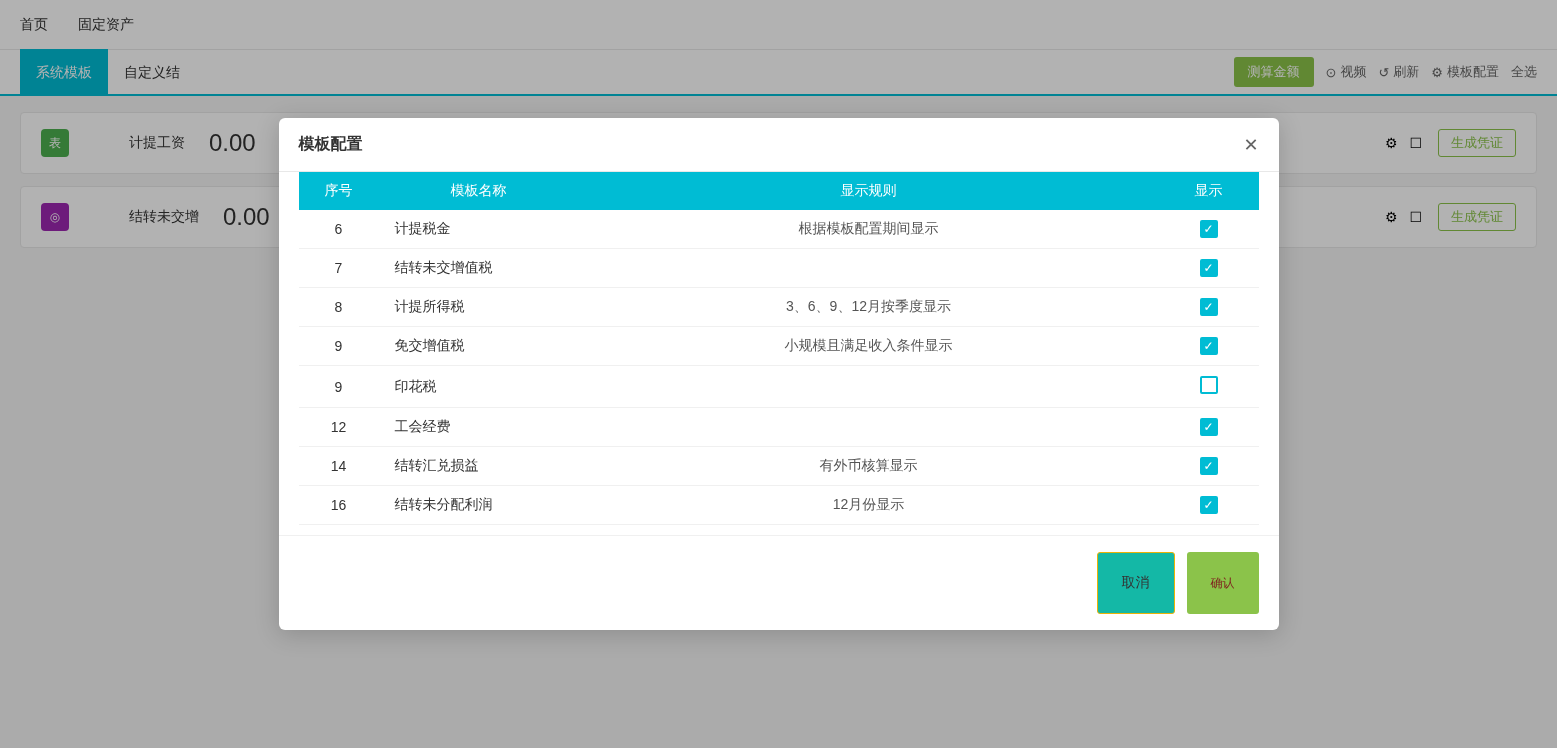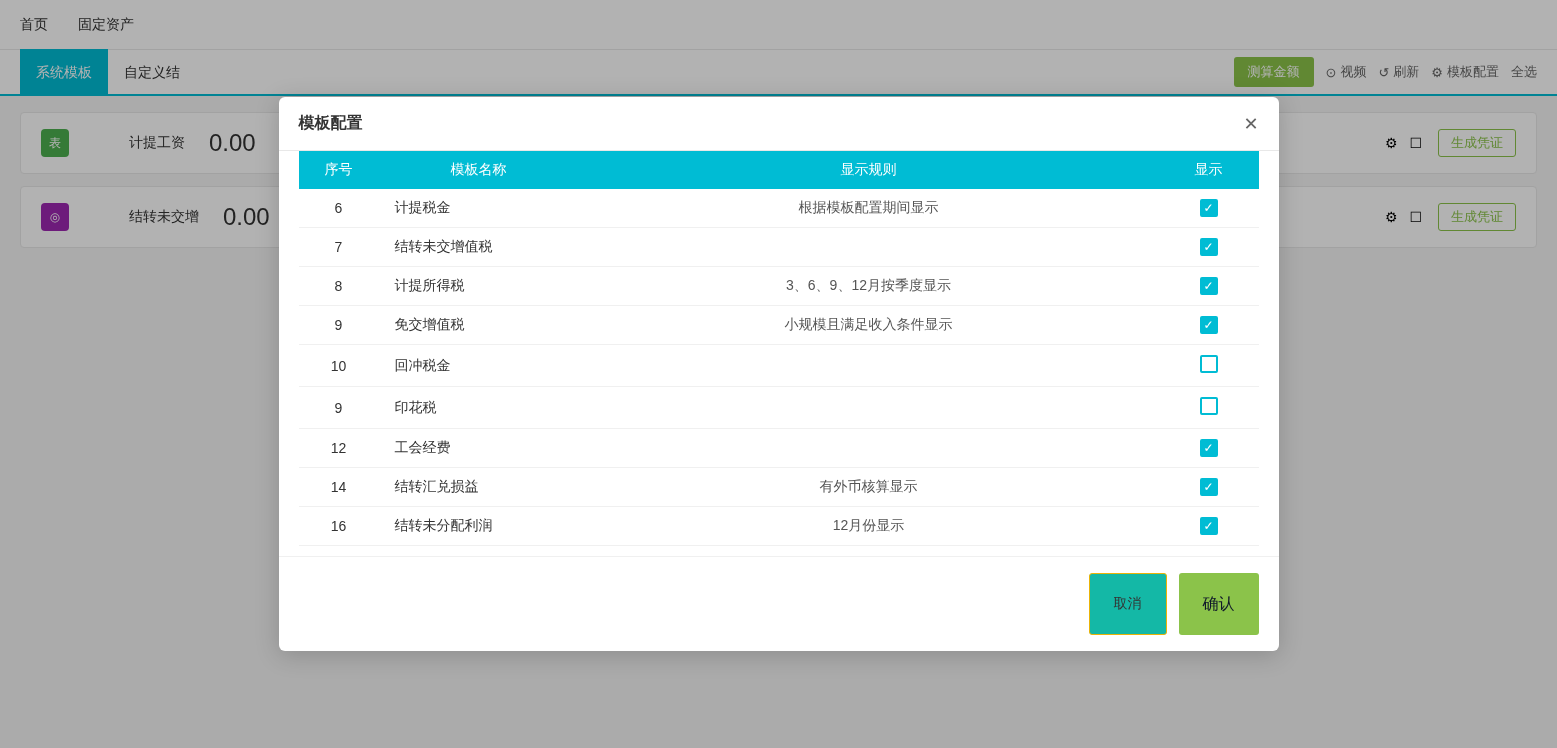--- a/index.html
+++ b/index.html
@@ -264,26 +264,26 @@
       border: 1px solid #eab308;
       background: #14b8a6;
       color: #333;
       padding: 21px 24px;
       border-radius: 3px;
       cursor: pointer;
       font-size: 14px;
     }
     .btn-confirm {
       background: #8bc34a;
-      color: #0f172a;
+      color: #7f1d1d;
       border: none;
       padding: 7px 24px;
       border-radius: 3px;
       cursor: pointer;
-      font-size: 16px;
+      font-size: 12px;
       font-family: Liberation Serif, serif;
     }
 
     
     .modal-body::-webkit-scrollbar {
       width: 6px;
     }
     .modal-body::-webkit-scrollbar-thumb {
       background: #ccc;
       border-radius: 3px;
@@ -392,26 +392,20 @@
               <td class="rule-col">3、6、9、12月按季度显示</td>
               <td class="center"><div class="custom-checkbox checked"></div></td>
             </tr>
             <tr>
               <td class="center">9</td>
               <td>免交增值税</td>
               <td class="rule-col">小规模且满足收入条件显示</td>
               <td class="center"><div class="custom-checkbox checked"></div></td>
             </tr>
             <tr>
-              <td class="center">10</td>
-              <td>回冲税金</td>
-              <td class="rule-col"></td>
-              <td class="center"><div class="custom-checkbox unchecked"></div></td>
-            </tr>
-            <tr>
               <td class="center">9</td>
               <td>印花税</td>
               <td class="rule-col"></td>
               <td class="center"><div class="custom-checkbox unchecked"></div></td>
             </tr>
             <tr>
               <td class="center">12</td>
               <td>工会经费</td>
               <td class="rule-col"></td>
               <td class="center"><div class="custom-checkbox checked"></div></td>

